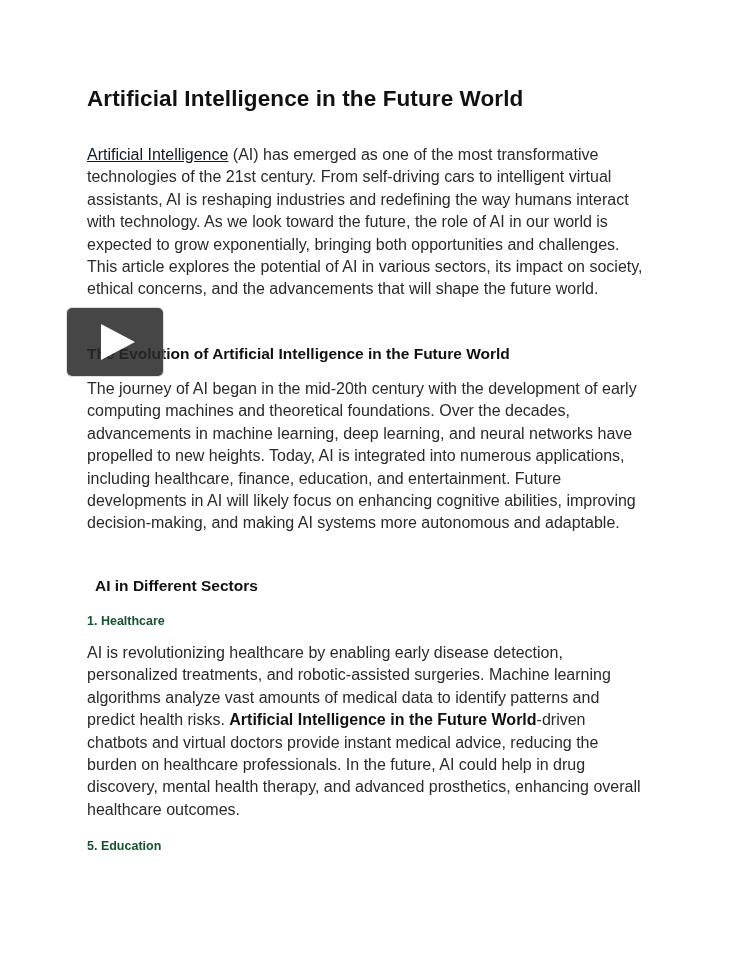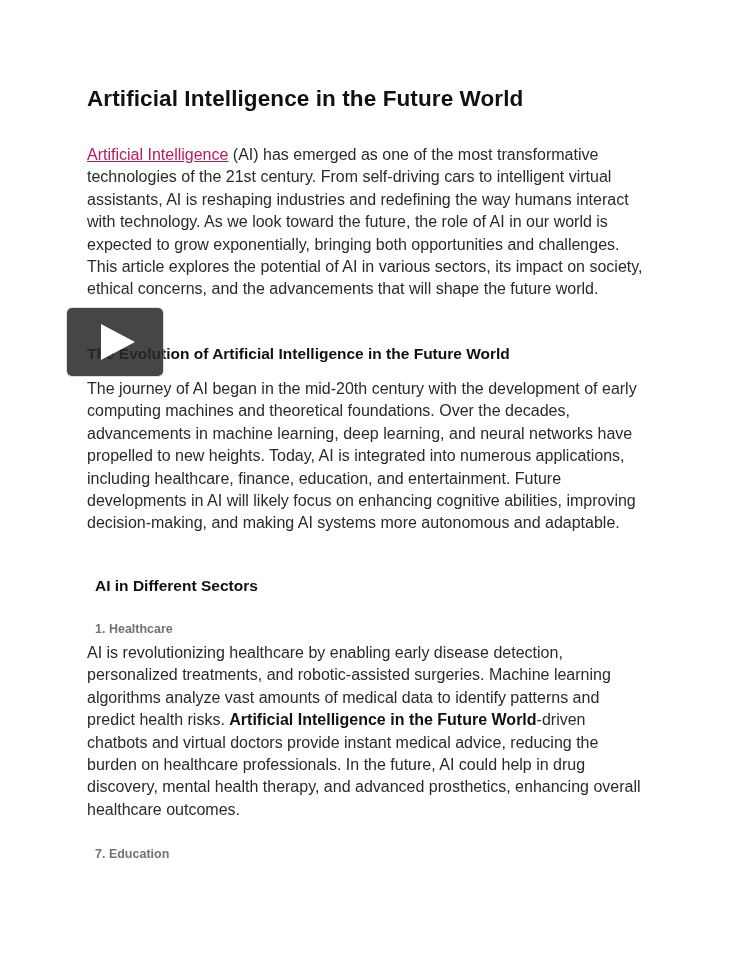--- a/index.html
+++ b/index.html
@@ -1,24 +1,24 @@
 <!DOCTYPE html>
 <html><head>
   <meta charset="utf-8">
   <style>
     html, body { margin: 0; padding: 0; background: #ffffff; }
     body { width: 741px; height: 960px; position: relative; overflow: hidden;
            font-family: "Liberation Sans", sans-serif; color: #222222; }
     .page { position: absolute; left: 87px; top: 0; width: 570px; }
     .title { position: absolute; left: 0; top: 86px; margin: 0; font-size: 22.5px; font-weight: bold; color: #111; white-space: nowrap; letter-spacing: 0.1px; }
     .para { position: absolute; left: 0; margin: 0; font-size: 16px; line-height: 22.4px; color: #2a2a2a; width: 560px; }
-    .para a { color: #be185d; text-decoration: underline; }
+    .para a { color: #0f172a; text-decoration: underline; }
     .para b { color: #111; }
     .h2 { position: absolute; left: 0; margin: 0; font-size: 15.5px; font-weight: bold; color: #111; white-space: nowrap; }
-    .h3 { position: absolute; left: 0; margin: 8px; font-size: 12.5px; font-weight: bold; color: #737373; white-space: nowrap; }
+    .h3 { position: absolute; left: 0; margin: 0; font-size: 12.5px; font-weight: bold; color: #14532d; white-space: nowrap; }
     .play { position: absolute; left: 67px; top: 308px; width: 96px; height: 68px;
             background: rgba(40,40,40,0.86); border-radius: 5px; cursor: pointer;
             box-shadow: 0 0 0 1px rgba(200,200,200,0.6); }
     .play svg { position: absolute; left: 30px; top: 14px; }
   </style>
 </head>
 <body>
 
 <div class="page">
   <h1 class="title">Artificial Intelligence in the Future World</h1>
@@ -28,21 +28,21 @@
   <h2 class="h2" style="top:345px;">The Evolution of Artificial Intelligence in the Future World</h2>
 
   <p class="para" style="top:378px;">The journey of AI began in the mid-20th century with the development of early computing machines and theoretical foundations. Over the decades, advancements in machine learning, deep learning, and neural networks have propelled to new heights. Today, AI is integrated into numerous applications, including healthcare, finance, education, and entertainment. Future developments in AI will likely focus on enhancing cognitive abilities, improving decision-making, and making AI systems more autonomous and adaptable.</p>
 
   <h2 class="h2" style="top:577px;margin-left:8px;">AI in Different Sectors</h2>
 
   <h3 class="h3" style="top:614px;">1. Healthcare</h3>
 
   <p class="para" style="top:642px;"><span>AI is revolutionizing healthcare by enabling early disease detection, personalized treatments, and robotic-assisted surgeries. Machine learning algorithms analyze vast amounts of medical data to identify patterns and predict health risks. </span><b>Artificial Intelligence in the Future World</b><span>-driven chatbots and virtual doctors provide instant medical advice, reducing the burden on healthcare professionals. In the future, AI could help in drug discovery, mental health therapy, and advanced prosthetics, enhancing overall healthcare outcomes.</span></p>
 
-  <h3 class="h3" style="top:839px;">7. Education</h3>
+  <h3 class="h3" style="top:839px;">5. Education</h3>
 </div>
 
 <div class="play">
   <span>
     <svg width="40" height="40" viewBox="0 0 40 40">
         <polygon points="4,2 38,20 4,38" fill="#ffffff"></polygon>
       </svg>
   </span>
 </div>
 

